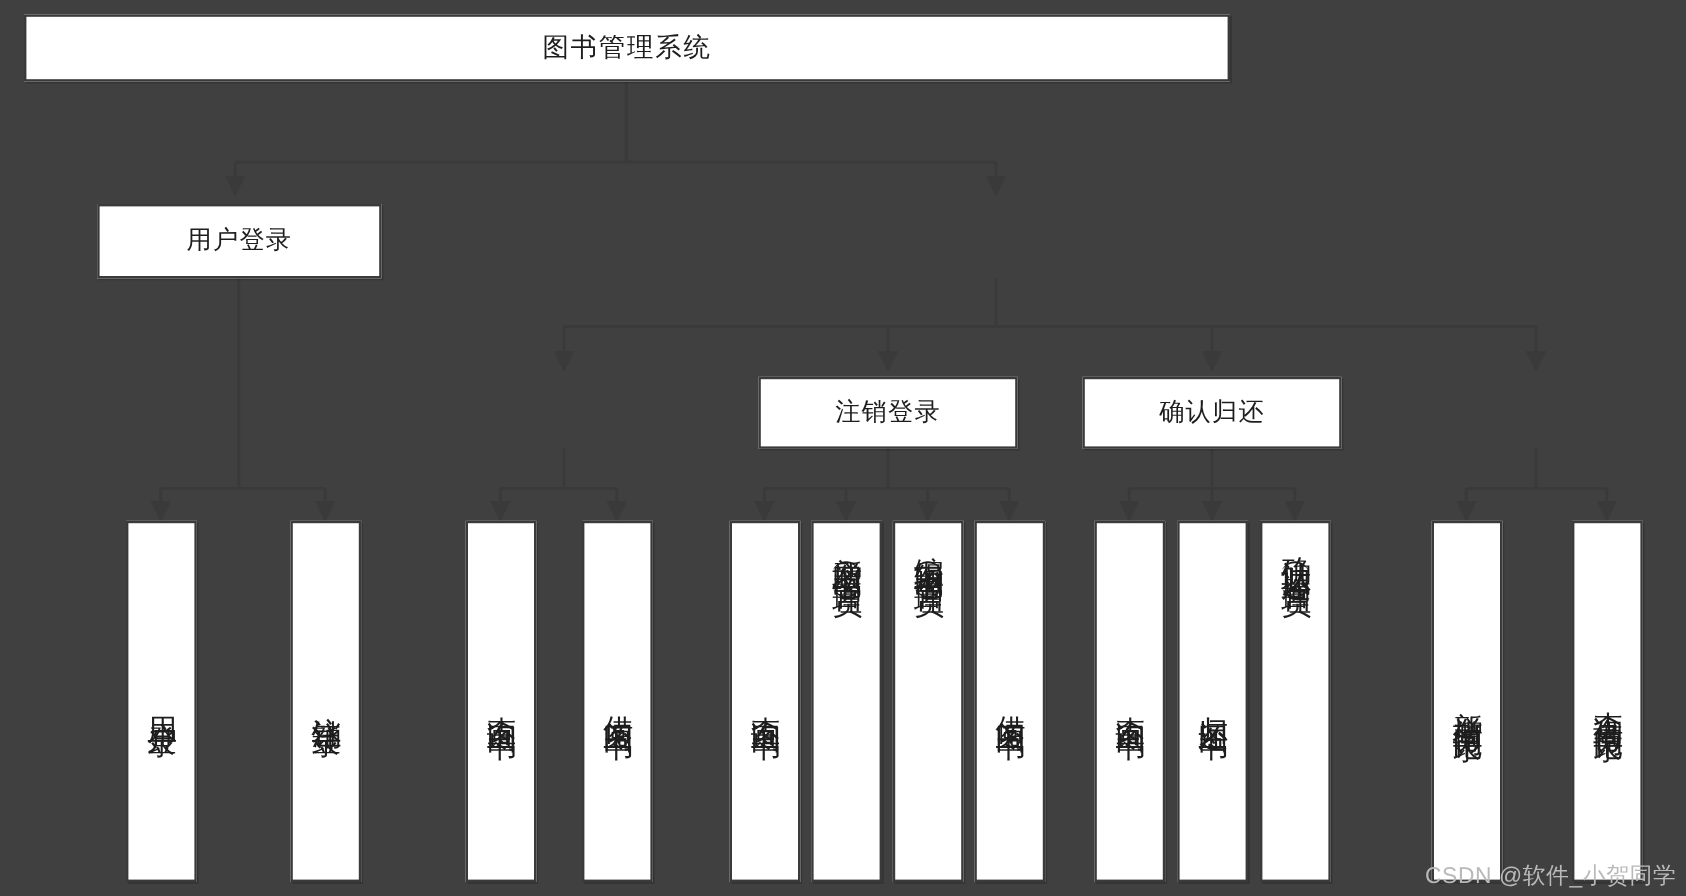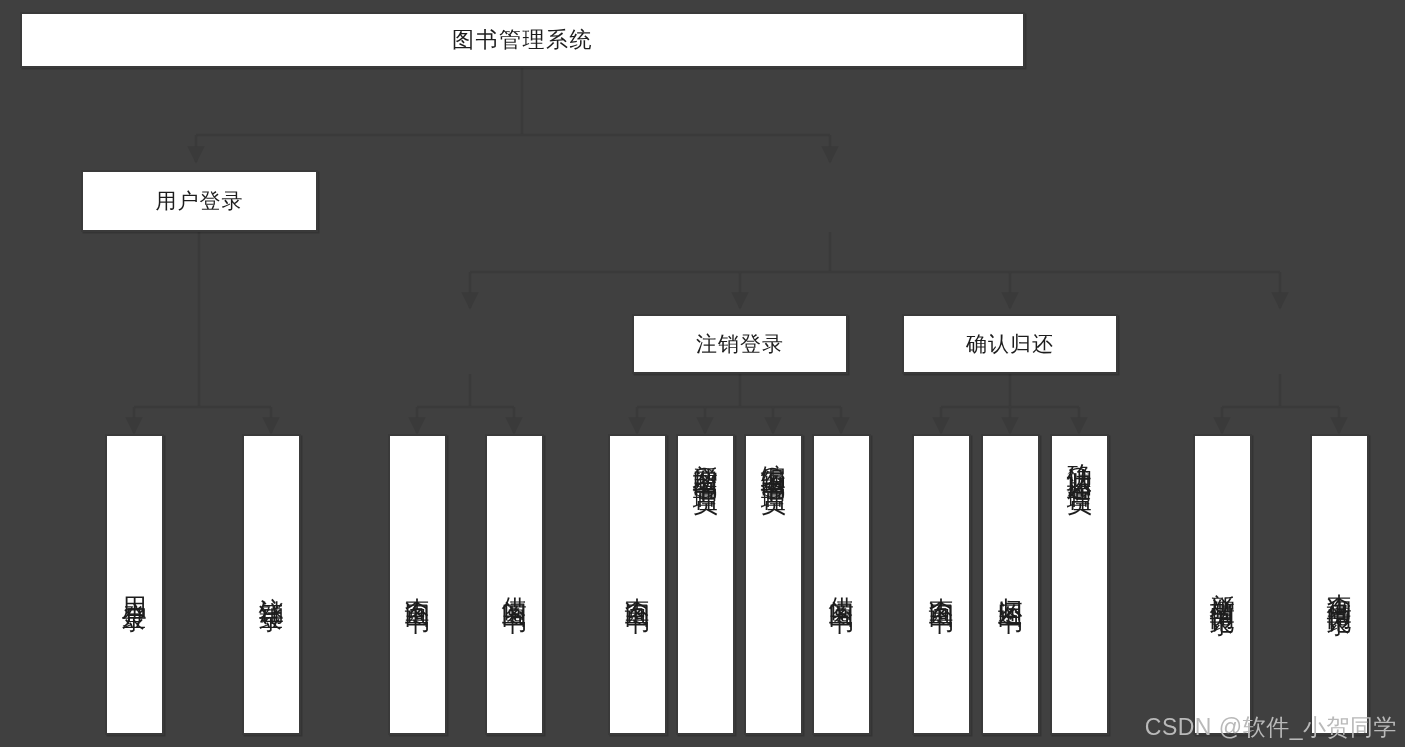--- a/index.html
+++ b/index.html
@@ -66,21 +66,21 @@
     white-space: nowrap;
   }
   .node.v.mid {
     align-items: center;
     padding-top: 0;
   }
   .watermark {
     position: absolute;
     right: 8px;
     bottom: 4px;
-    font-size: 23px;
+    font-size: 19px;
     color: #b9b9b9;
     letter-spacing: 0.5px;
     white-space: nowrap;
     user-select: none;
   }
 </style>
 </head>
 <body>
 
 <div id="canvas">

